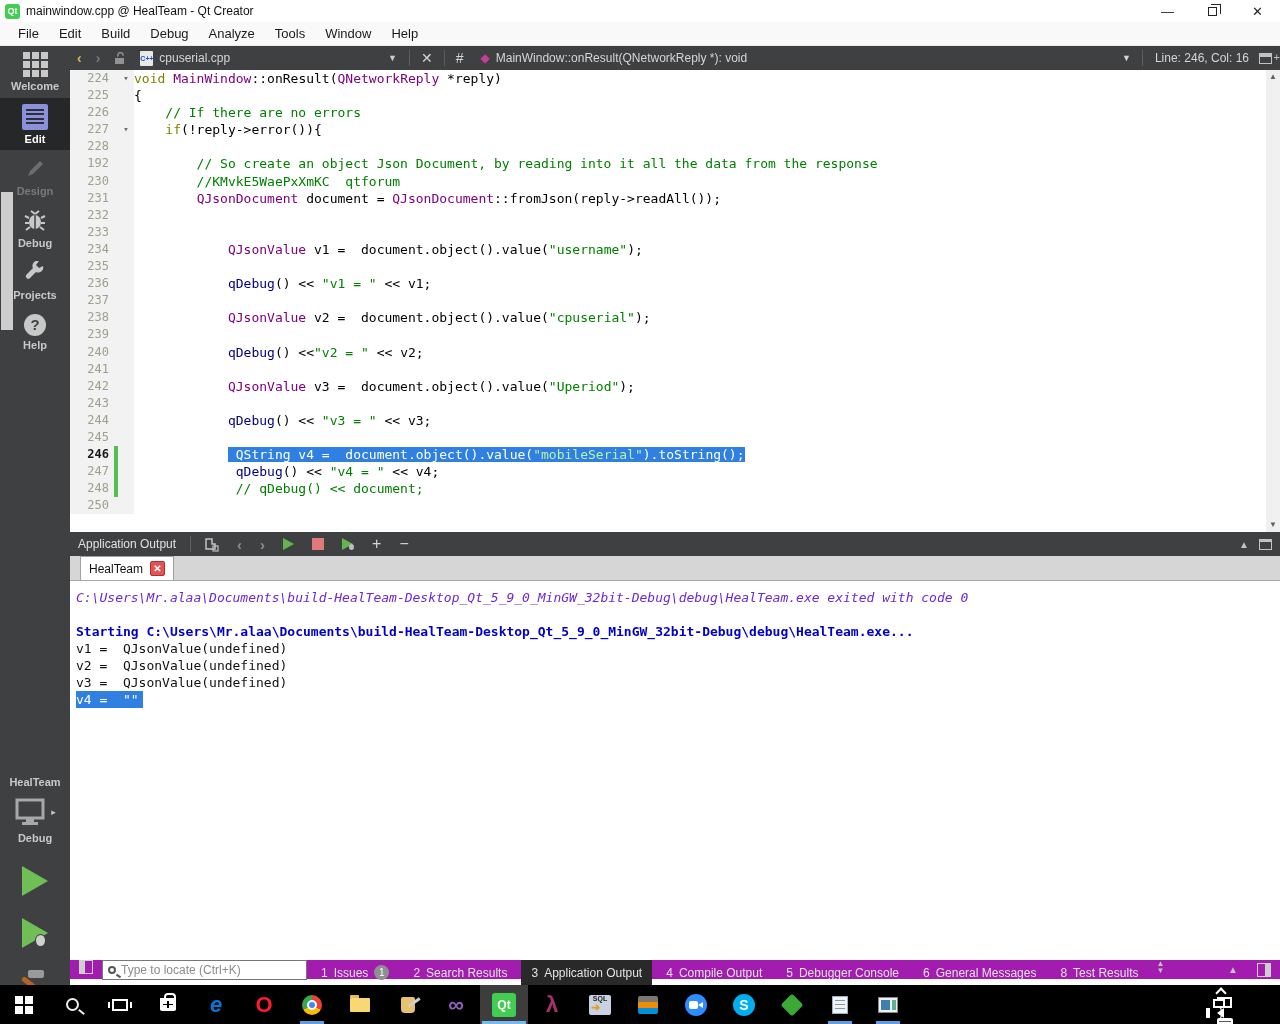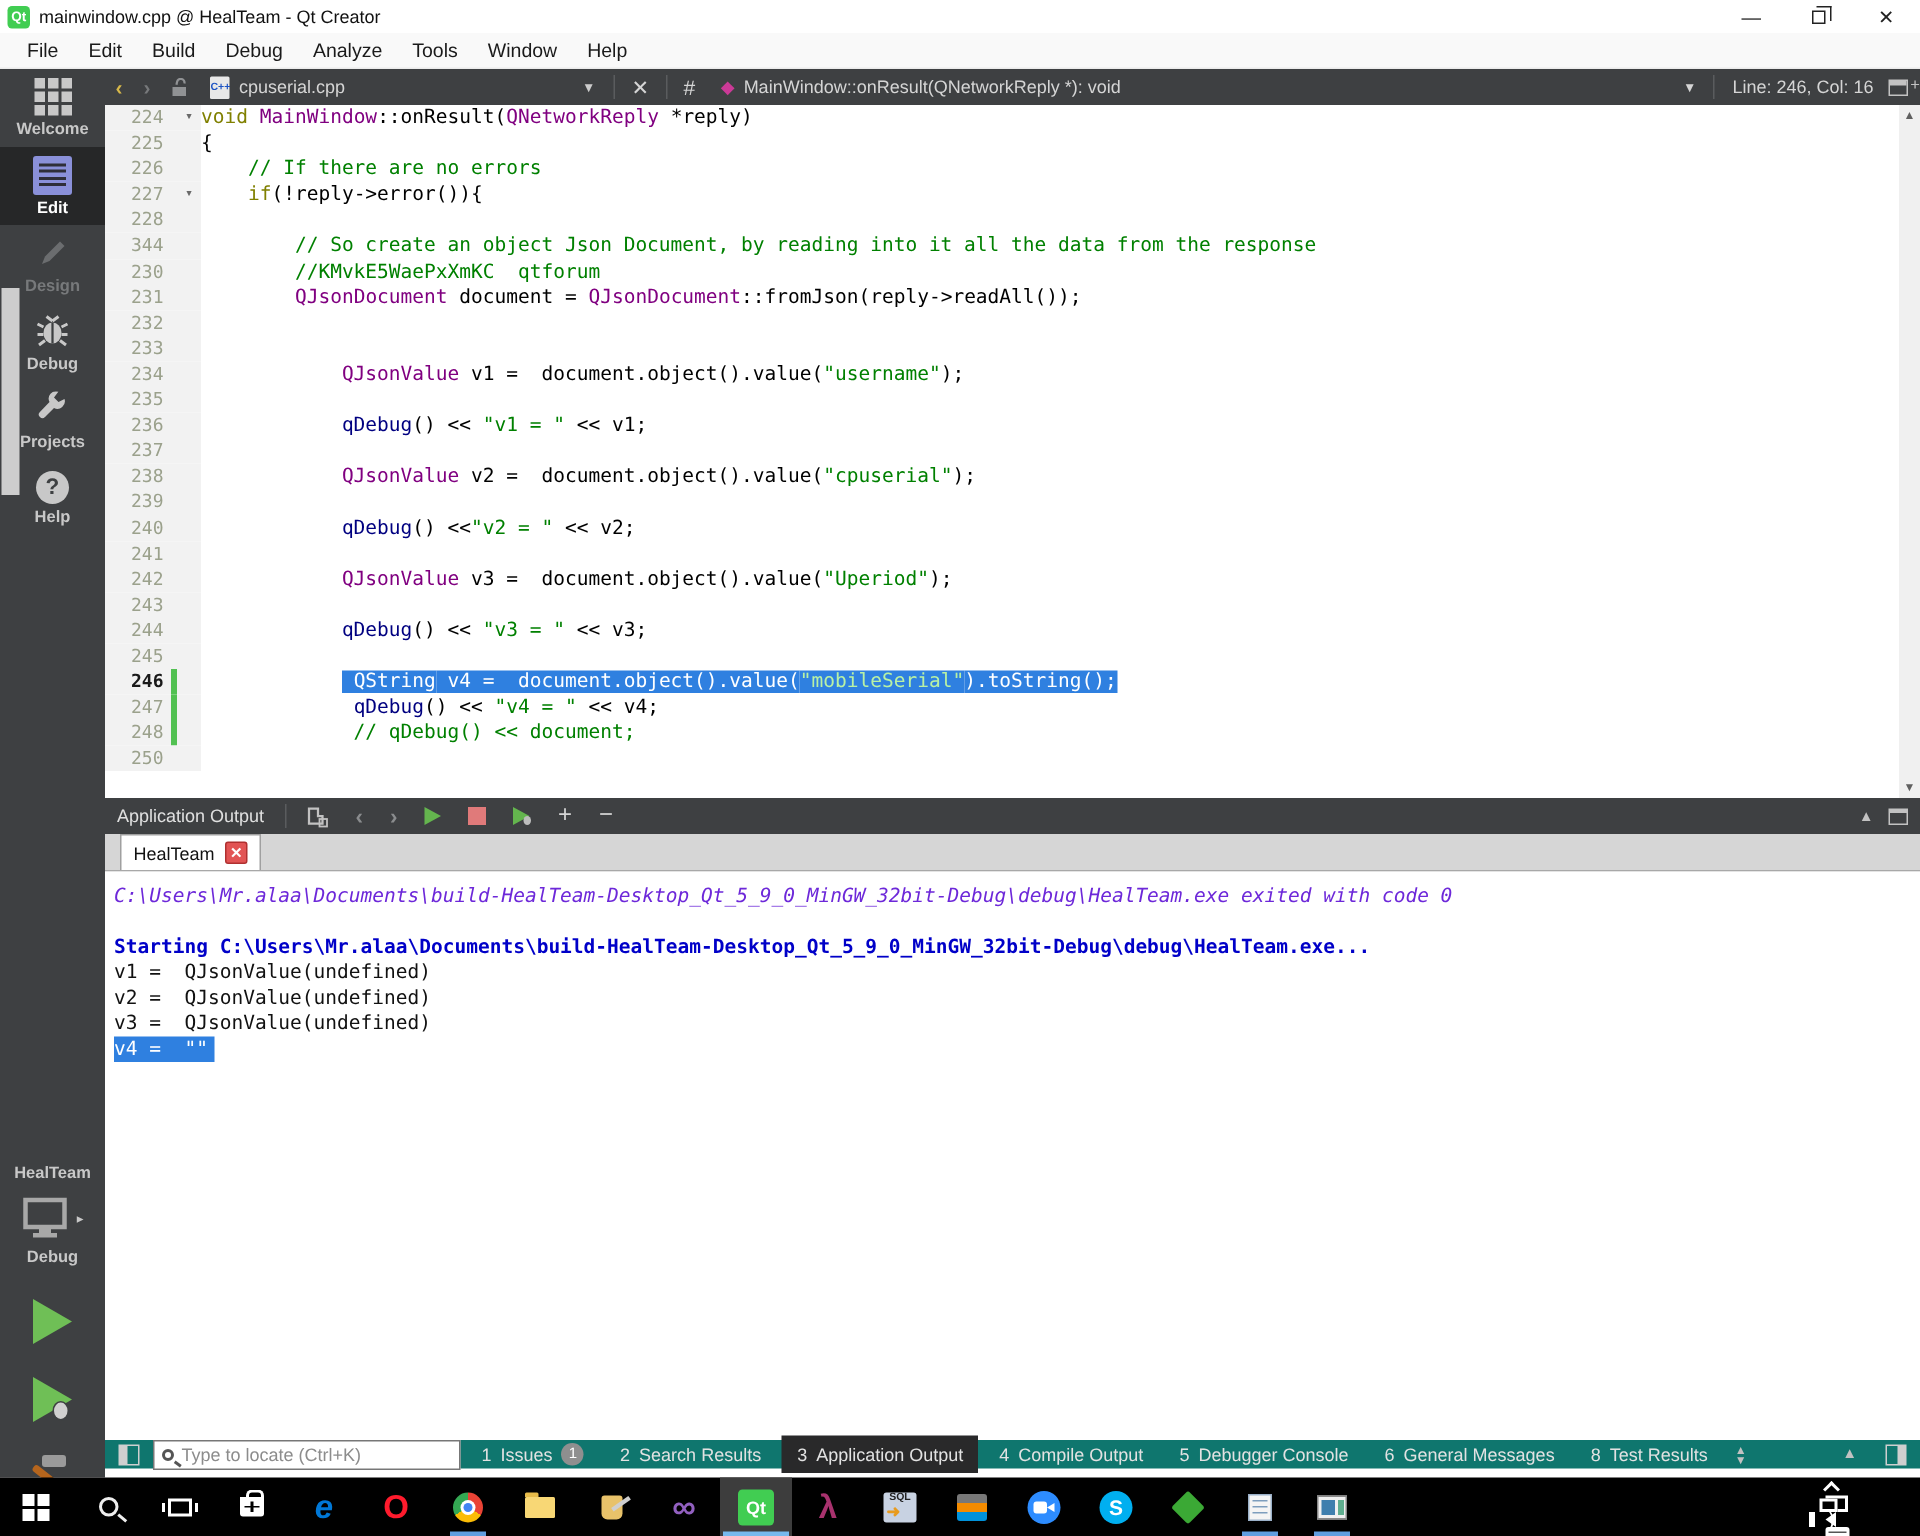--- a/index.html
+++ b/index.html
@@ -114,22 +114,22 @@
                color:#fff; font-size:10px; font-weight:bold; display:flex; align-items:center; justify-content:center; }
 
   #outbody { position:absolute; left:70px; top:581px; width:1210px; height:379px; background:#ffffff;
              font-family:"DejaVu Sans Mono", monospace; font-size:13px; padding:8px 0 0 6px; }
   .out-line { height:17px; line-height:17px; white-space:pre; color:#111; }
   .out-line.exit { color:#6d28d9;font-style:italic; }
   .out-line.start { color:#0000c8; font-weight:bold; }
   .out-line.selected { background:#2f80e0; color:#ffffff; display:inline-block; padding-right:4px; }
 
   
-  #locatorbar { position:absolute; left:70px; top:960px; width:1210px; height:19px; background:#0f766e;
-                display:flex; align-items:center; }
+  #locatorbar { position:absolute; left:70px; top:960px; width:1210px; height:19px; background:#a21caf;
+                display:flex; }
   #pane-toggle-l { width:14px; height:14px; border:1px solid #cfcfcf; margin:0 9px; position:relative; }
   #pane-toggle-l i { position:absolute; left:0; top:0; width:5px; height:12px; background:#cfcfcf; }
   #locator-input { width:205px; height:20px; background:#ffffff; border:1px solid #777; display:flex;
                    align-items:center; padding:0 5px; gap:5px; }
   #locator-input .ph { color:#8c8c8c; font-size:12px; }
   .mag { width:8px; height:8px; border:2px solid #555; border-radius:50%; position:relative; }
   .mag:after { content:""; position:absolute; left:6px; top:7px; width:5px; height:2px; background:#555;
                transform:rotate(35deg); }
   .pane { display:flex; align-items:center; gap:6px; padding:0 10px; height:25px; color:#e2e2e2; font-size:12px; margin-left:4px; }
   .pane.active { background:#29292a; }
@@ -368,21 +368,21 @@
         <span class="fold">▾</span>
         <span class="code"><span class="pl">    </span><span class="kw">if</span><span class="pl">(!reply-&gt;error()){</span></span>
       </div>
       <div class="cl">
         <span class="ln">228</span>
         <span class="mbar"></span>
         <span class="fold"></span>
         <span class="code"></span>
       </div>
       <div class="cl">
-        <span class="ln">344</span>
+        <span class="ln">192</span>
         <span class="mbar"></span>
         <span class="fold"></span>
         <span class="code"><span class="cm">        // So create an object Json Document, by reading into it all the data from the response</span></span>
       </div>
       <div class="cl">
         <span class="ln">230</span>
         <span class="mbar"></span>
         <span class="fold"></span>
         <span class="code"><span class="cm">        //KMvkE5WaePxXmKC  qtforum</span></span>
       </div>

